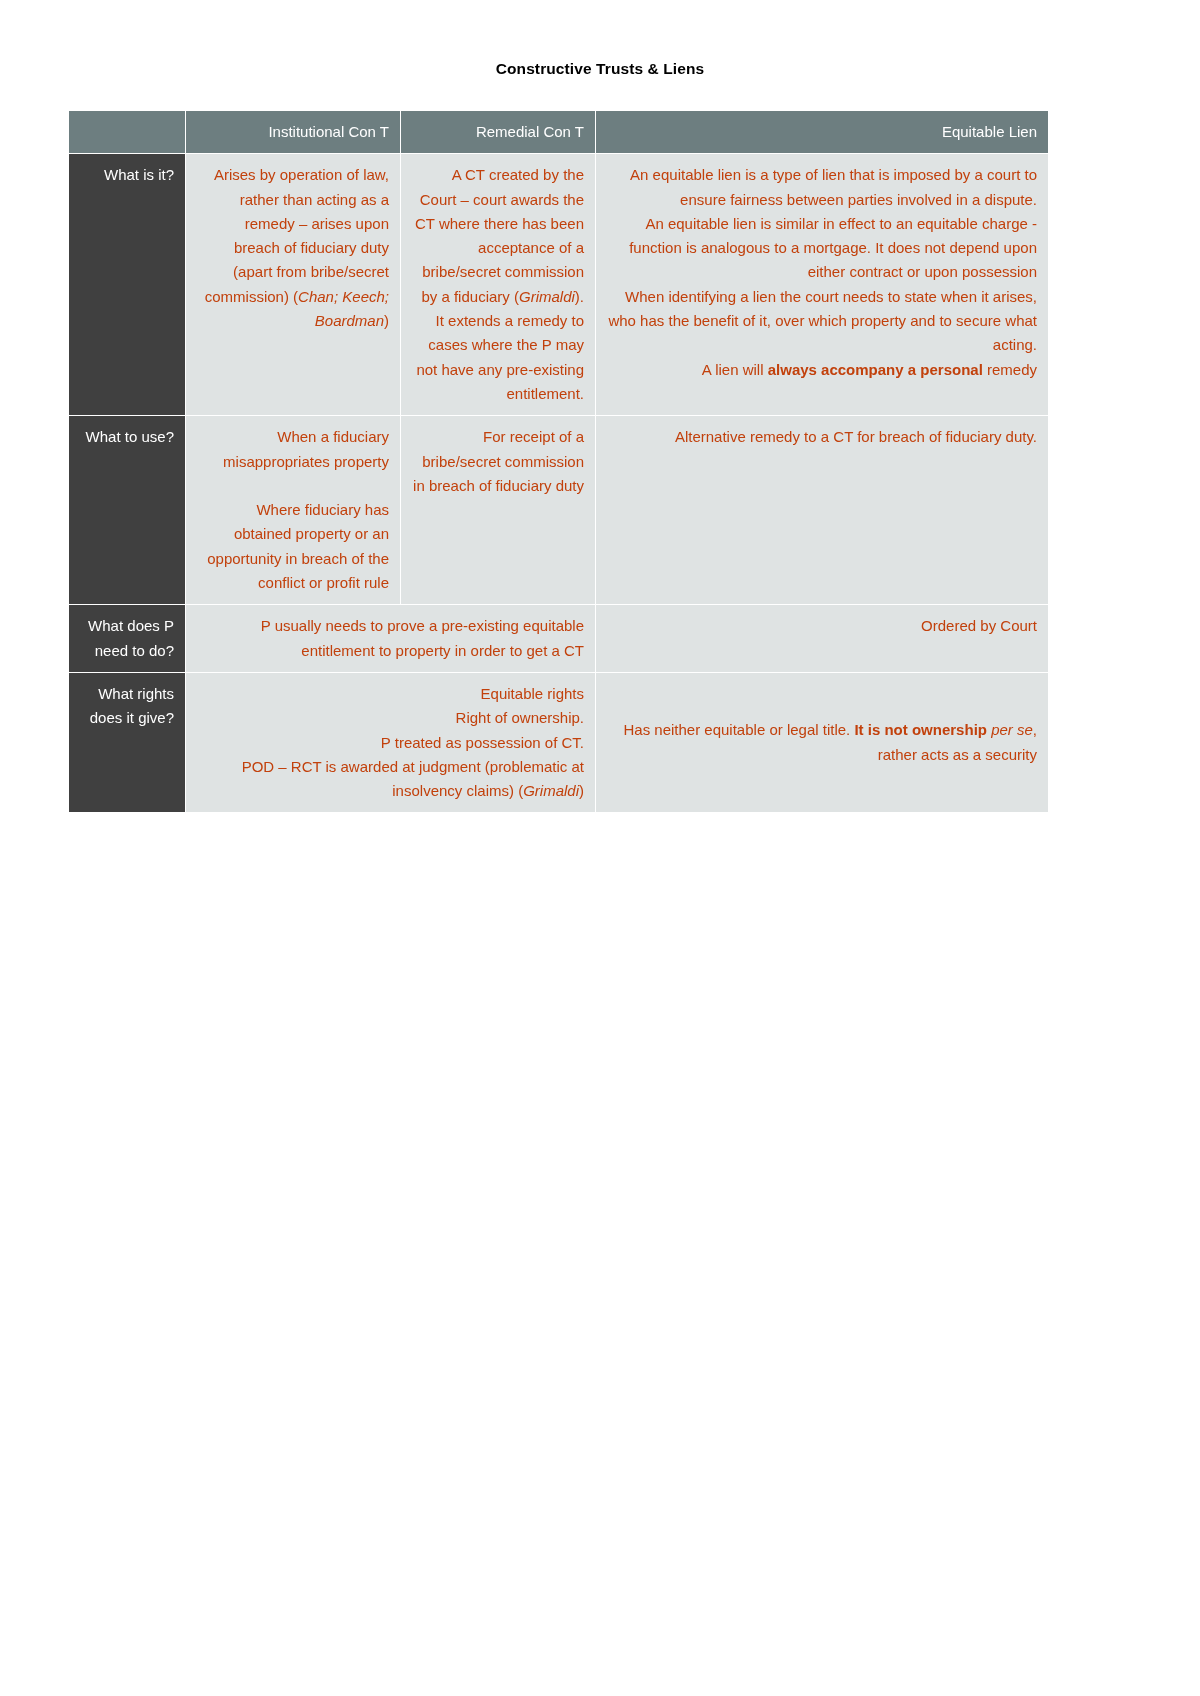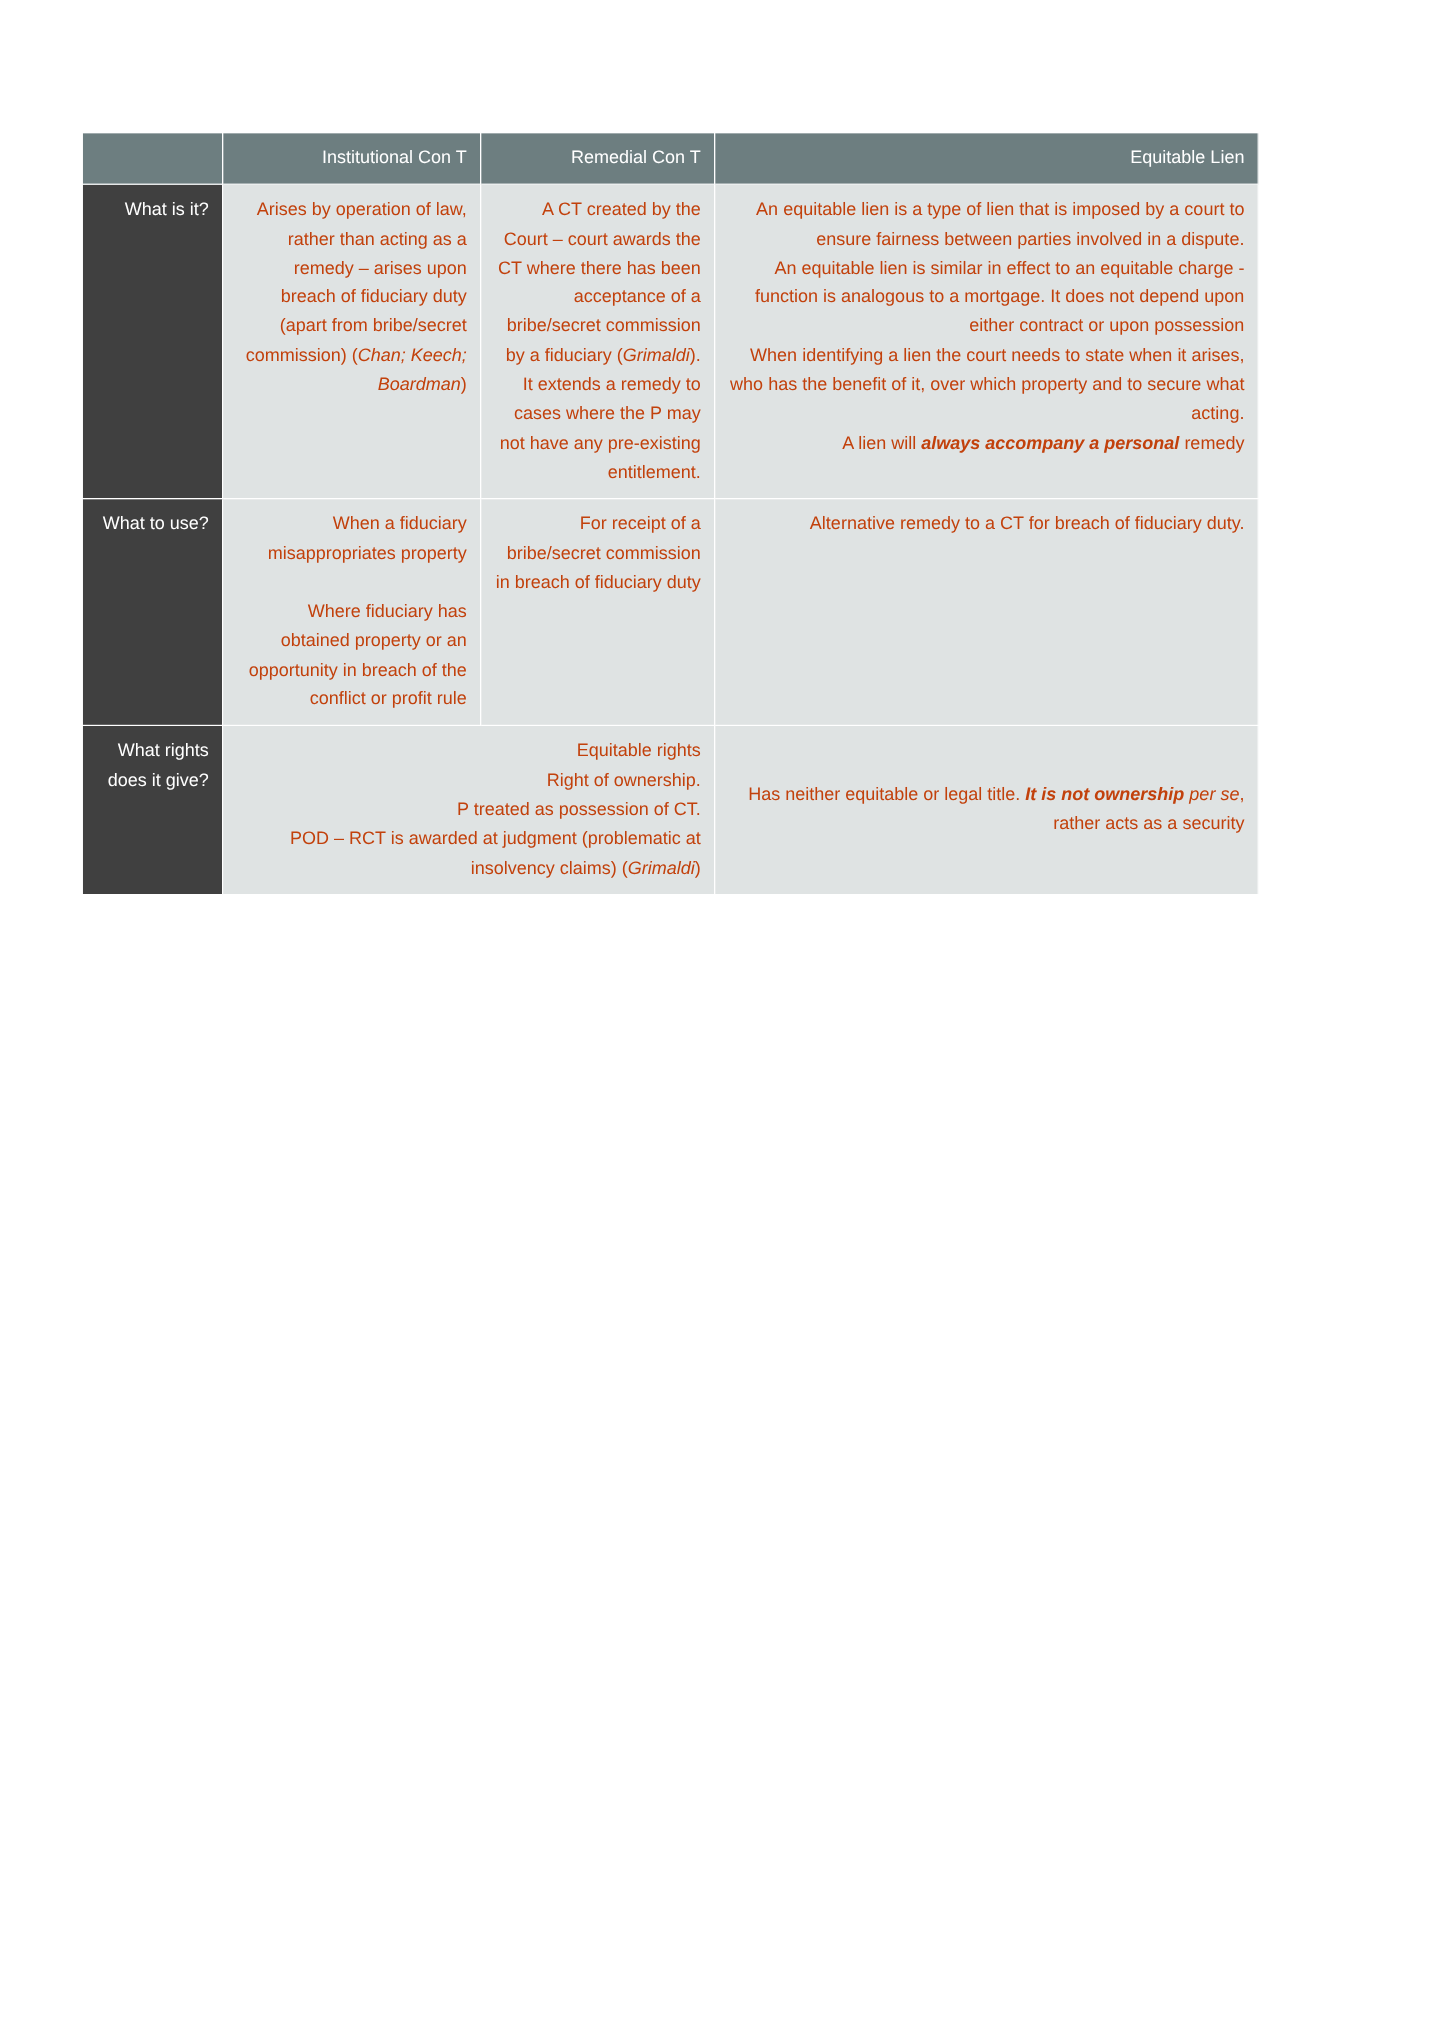--- a/index.html
+++ b/index.html
@@ -75,27 +75,28 @@
   td.cell {
     background: #dfe3e3;
     color: #c2410c;
   }
   td.cell.mid {
     vertical-align: middle;
   }
   .ln { display: block; }
   .blank-ln { display: block; height: 1.62em; }
   i, .it { font-style: italic; }
-  b, .bd { font-weight: bold; font-style: italic; }
+  b, .bd { font-weight: bold; }
 </style>
 </head>
 <body>
 
 <div class="page">
 
+  <div class="doc-title">Constructive Trusts &amp; Liens</div>
 
   <table class="matrix">
     <colgroup>
       <col class="col-label">
       <col class="col-a">
       <col class="col-b">
       <col class="col-c">
     </colgroup>
 
     <thead>
@@ -135,20 +136,27 @@
           <span class="ln">When a fiduciary misappropriates property</span>
           <span class="blank-ln"></span>
           <span class="ln">Where fiduciary has obtained property or an opportunity in breach of the conflict or profit rule</span>
         </td>
 
         <td class="cell">For receipt of a bribe/secret commission in breach of fiduciary duty</td>
 
         <td class="cell">Alternative remedy to a CT for breach of fiduciary duty.</td>
       </tr>
 
+      <tr>
+        <td class="rowlabel">What does P need to do?</td>
+
+        <td class="cell" colspan="2">P usually needs to prove a pre-existing equitable entitlement to property in order to get a CT</td>
+
+        <td class="cell">Ordered by Court</td>
+      </tr>
 
       <tr>
         <td class="rowlabel">What rights does it give?</td>
 
         <td class="cell" colspan="2">
           <span class="ln">Equitable rights</span>
           <span class="ln">Right of ownership.</span>
           <span class="ln">P treated as possession of CT.</span>
           <span class="ln"><span>POD – RCT is awarded at judgment (problematic at insolvency claims) (</span><i>Grimaldi</i><span>)</span></span>
         </td>

